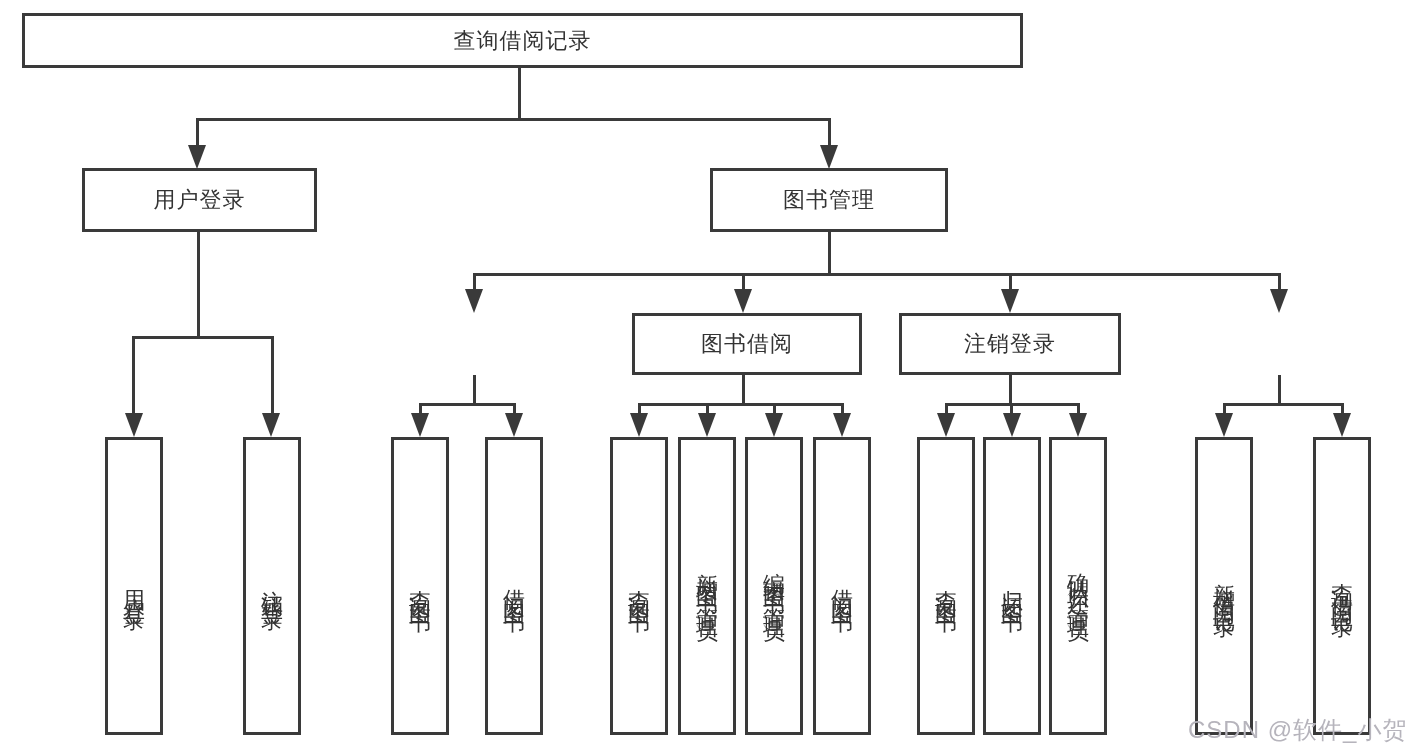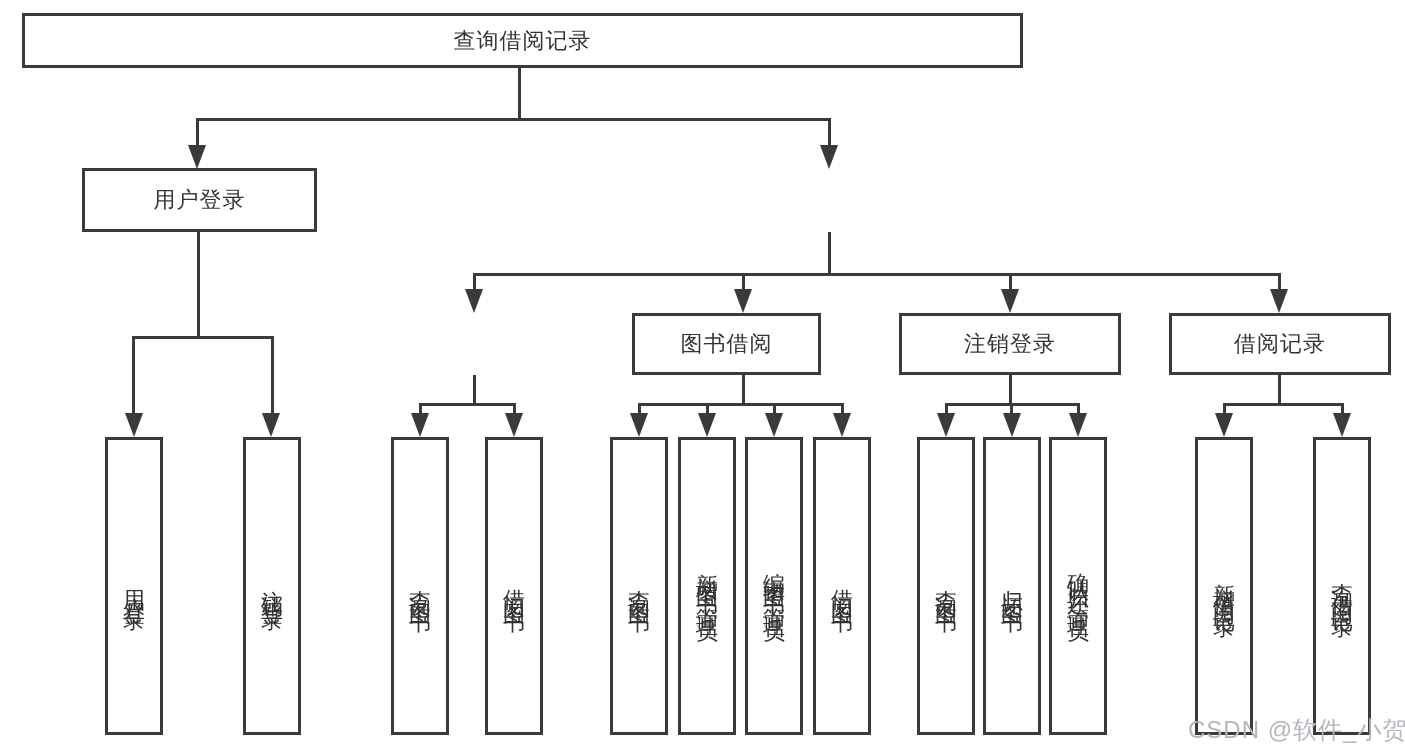--- a/index.html
+++ b/index.html
@@ -56,29 +56,29 @@
 
 <div class="canvas">
 
   <div class="box" style="left:22px;top:13px;width:1001px;height:55px">
     <span>查询借阅记录</span>
   </div>
 
   <div class="box" style="left:82px;top:168px;width:235px;height:64px">
     <span>用户登录</span>
   </div>
+  <div class="box" style="left:710px;top:168px;width:238px;height:64px">
+    <span>图书管理</span>
+  </div>
 
-  <div class="box" style="left:632px;top:313px;width:189px;height:62px">
+  <div class="box" style="left:632px;top:313px;width:230px;height:62px">
     <span>图书借阅</span>
   </div>
   <div class="box" style="left:899px;top:313px;width:222px;height:62px">
     <span>注销登录</span>
-  </div>
-  <div class="box" style="left:1169px;top:313px;width:222px;height:62px">
-    <span>借阅记录</span>
   </div>
 
   <div class="vbox" style="left:105px;top:437px;width:58px;height:298px">
     <span>用户登录</span>
   </div>
   <div class="vbox" style="left:243px;top:437px;width:58px;height:298px">
     <span>注销登录</span>
   </div>
 
   <div class="vbox" style="left:391px;top:437px;width:58px;height:298px">

